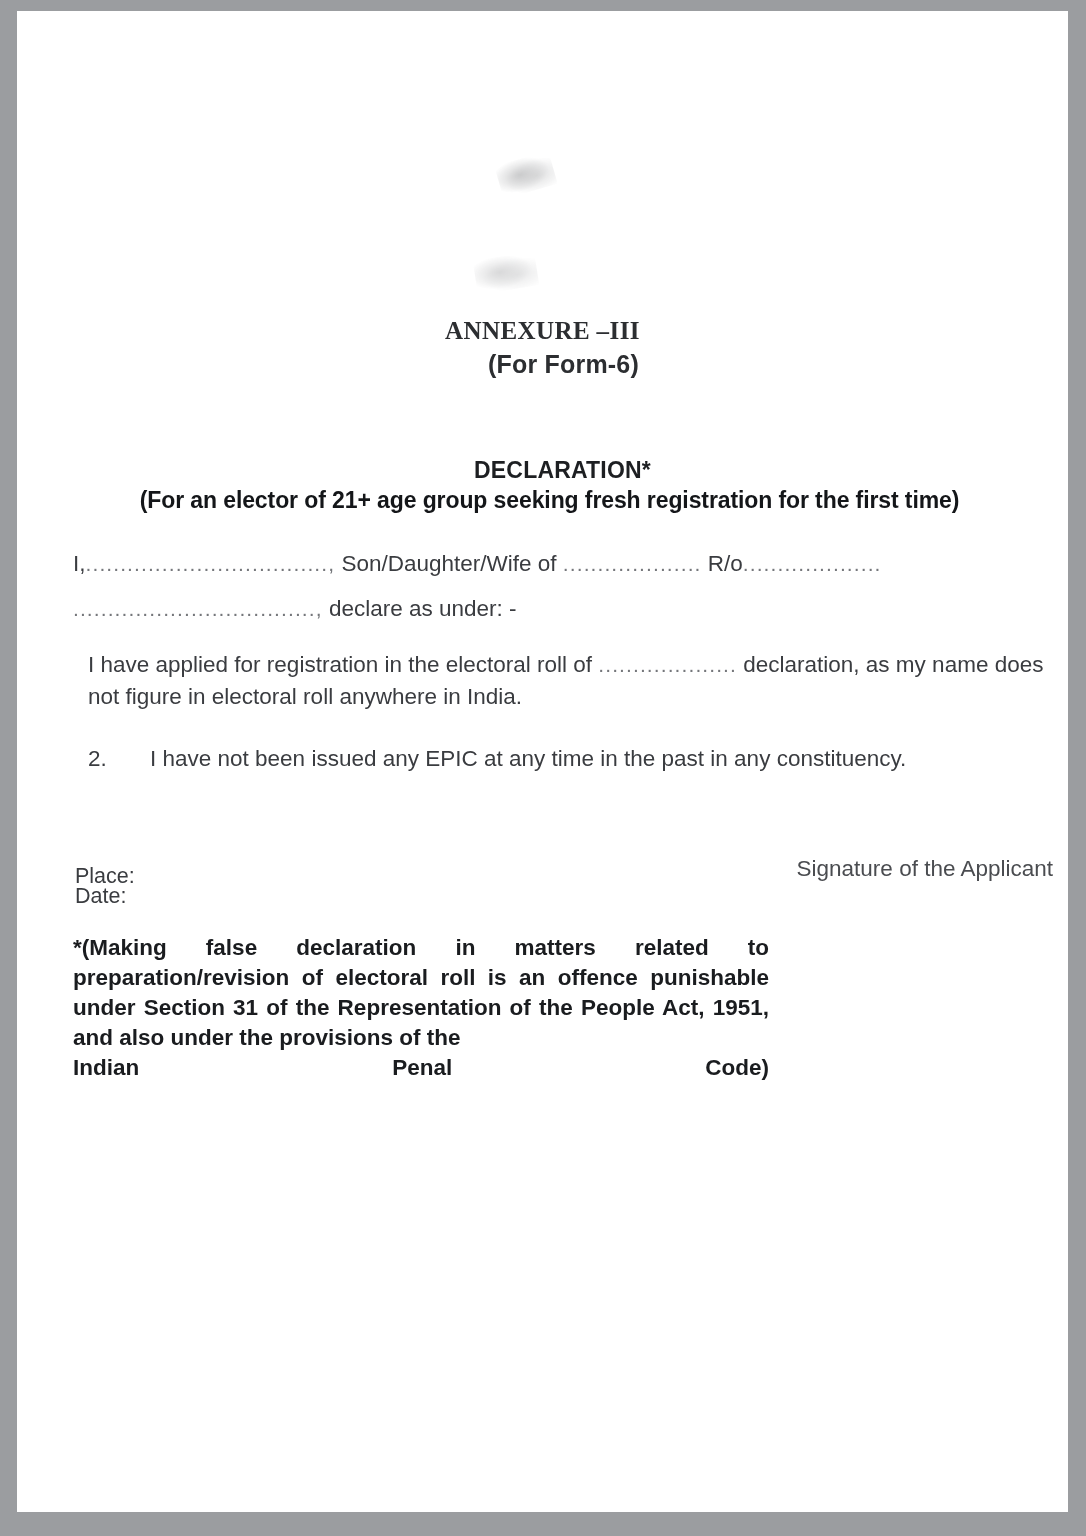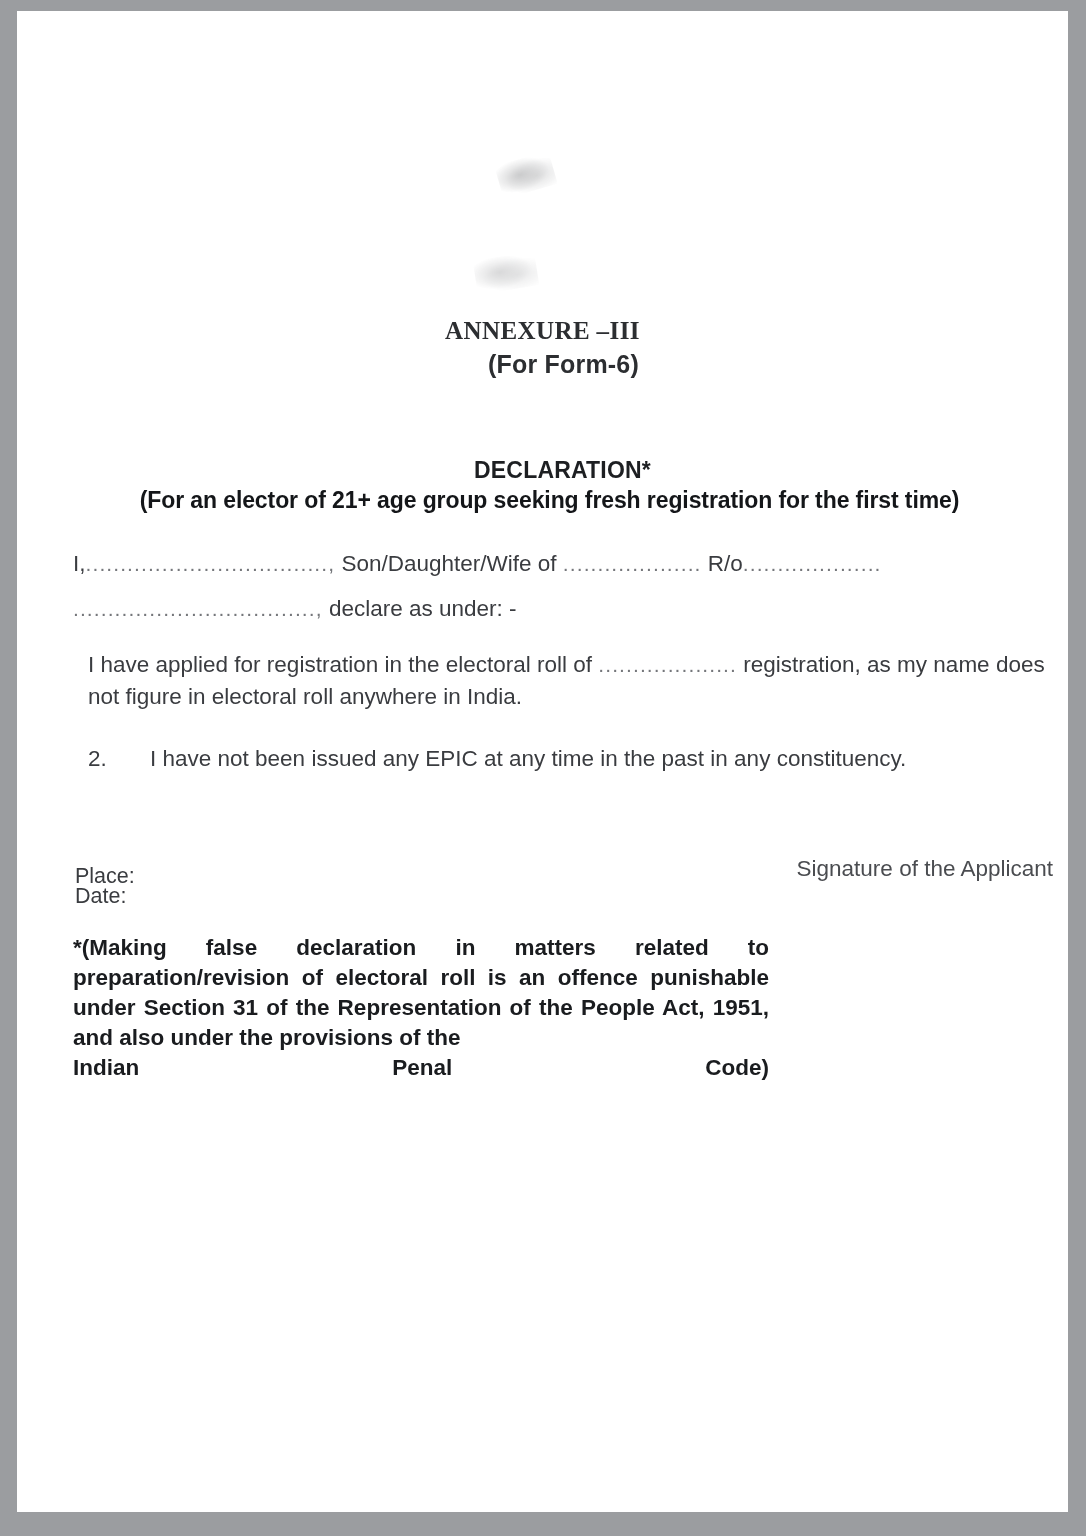--- a/index.html
+++ b/index.html
@@ -225,21 +225,21 @@
     </div>
 
     <div class="body-line" id="declare-line">
       <span class="dots">...................................,</span>
       <span>declare as under: -</span>
     </div>
 
     <div id="applied-para">
       <span>I have applied for registration in the electoral roll of</span>
       <span class="dots">....................</span>
-      <span>registration,</span>
+      <span>declaration,</span>
       <span>as my name does not figure in electoral roll anywhere in India.</span>
     </div>
 
     <div id="clause-two">
       <span class="clause-num">2.</span><span>I have not been issued any EPIC at any time in the past in any constituency.</span>
     </div>
 
     <div id="signature-label">Signature of the Applicant</div>
 
     <div id="place-date">

